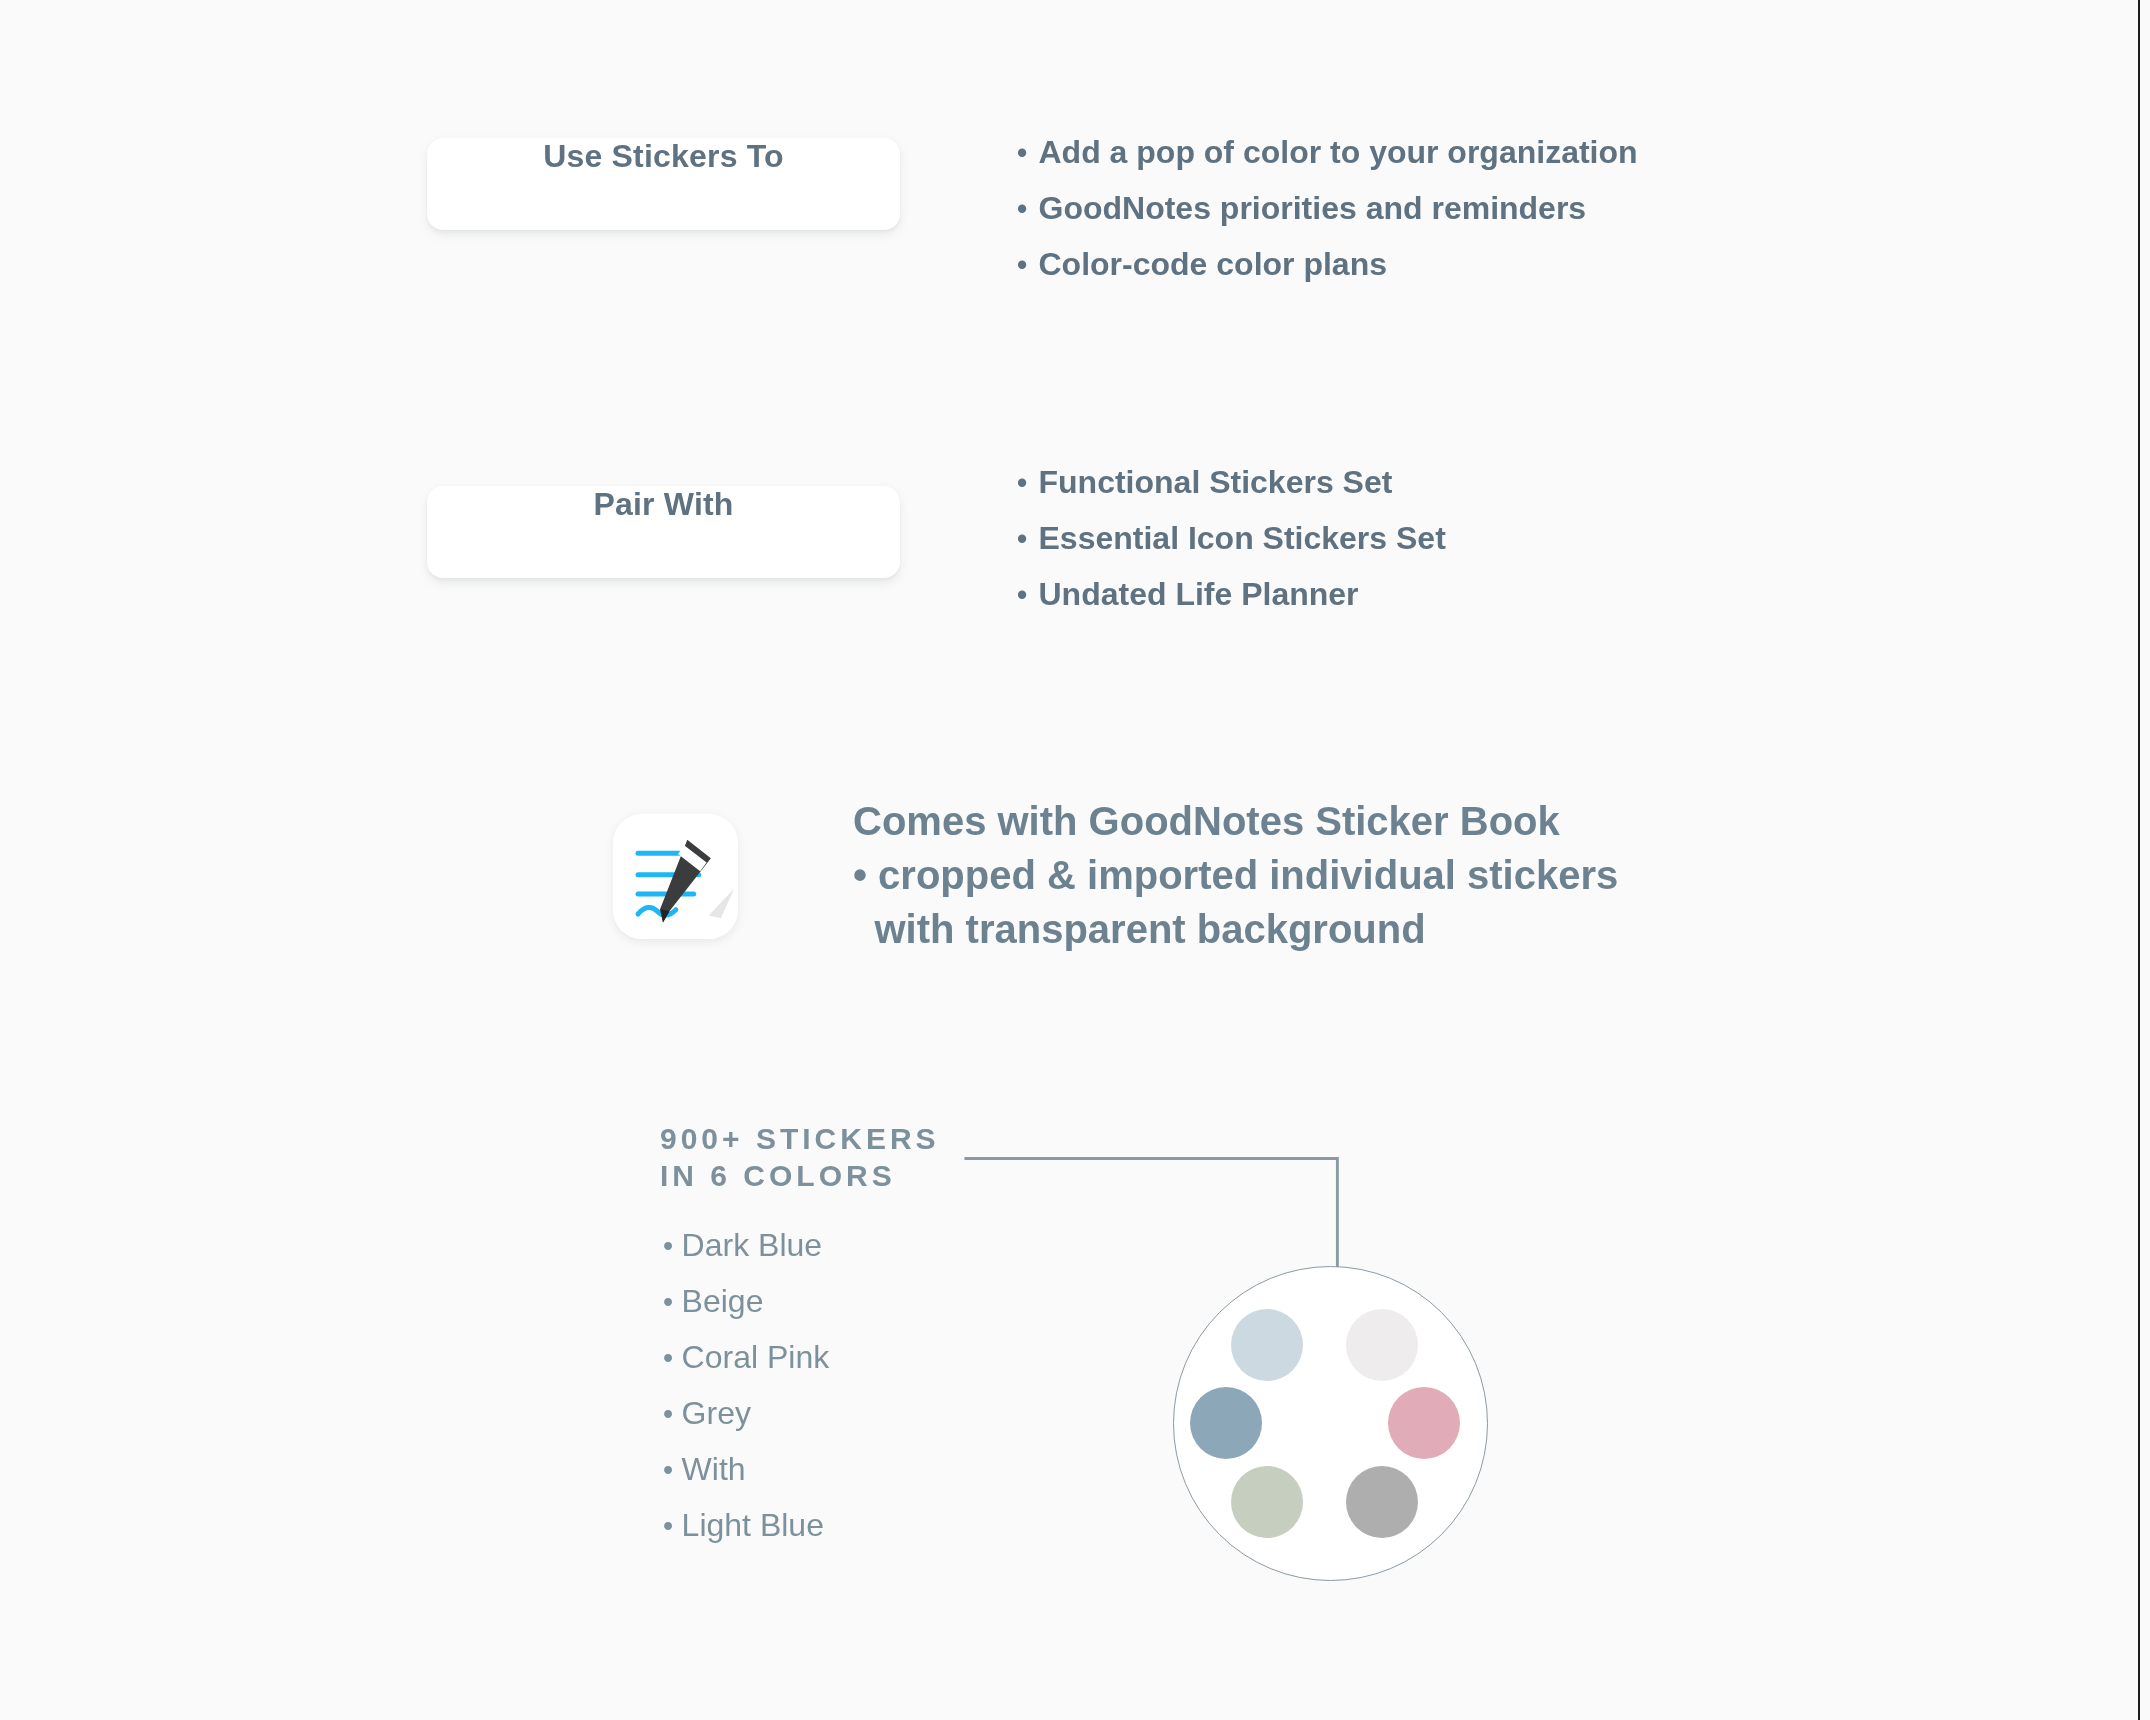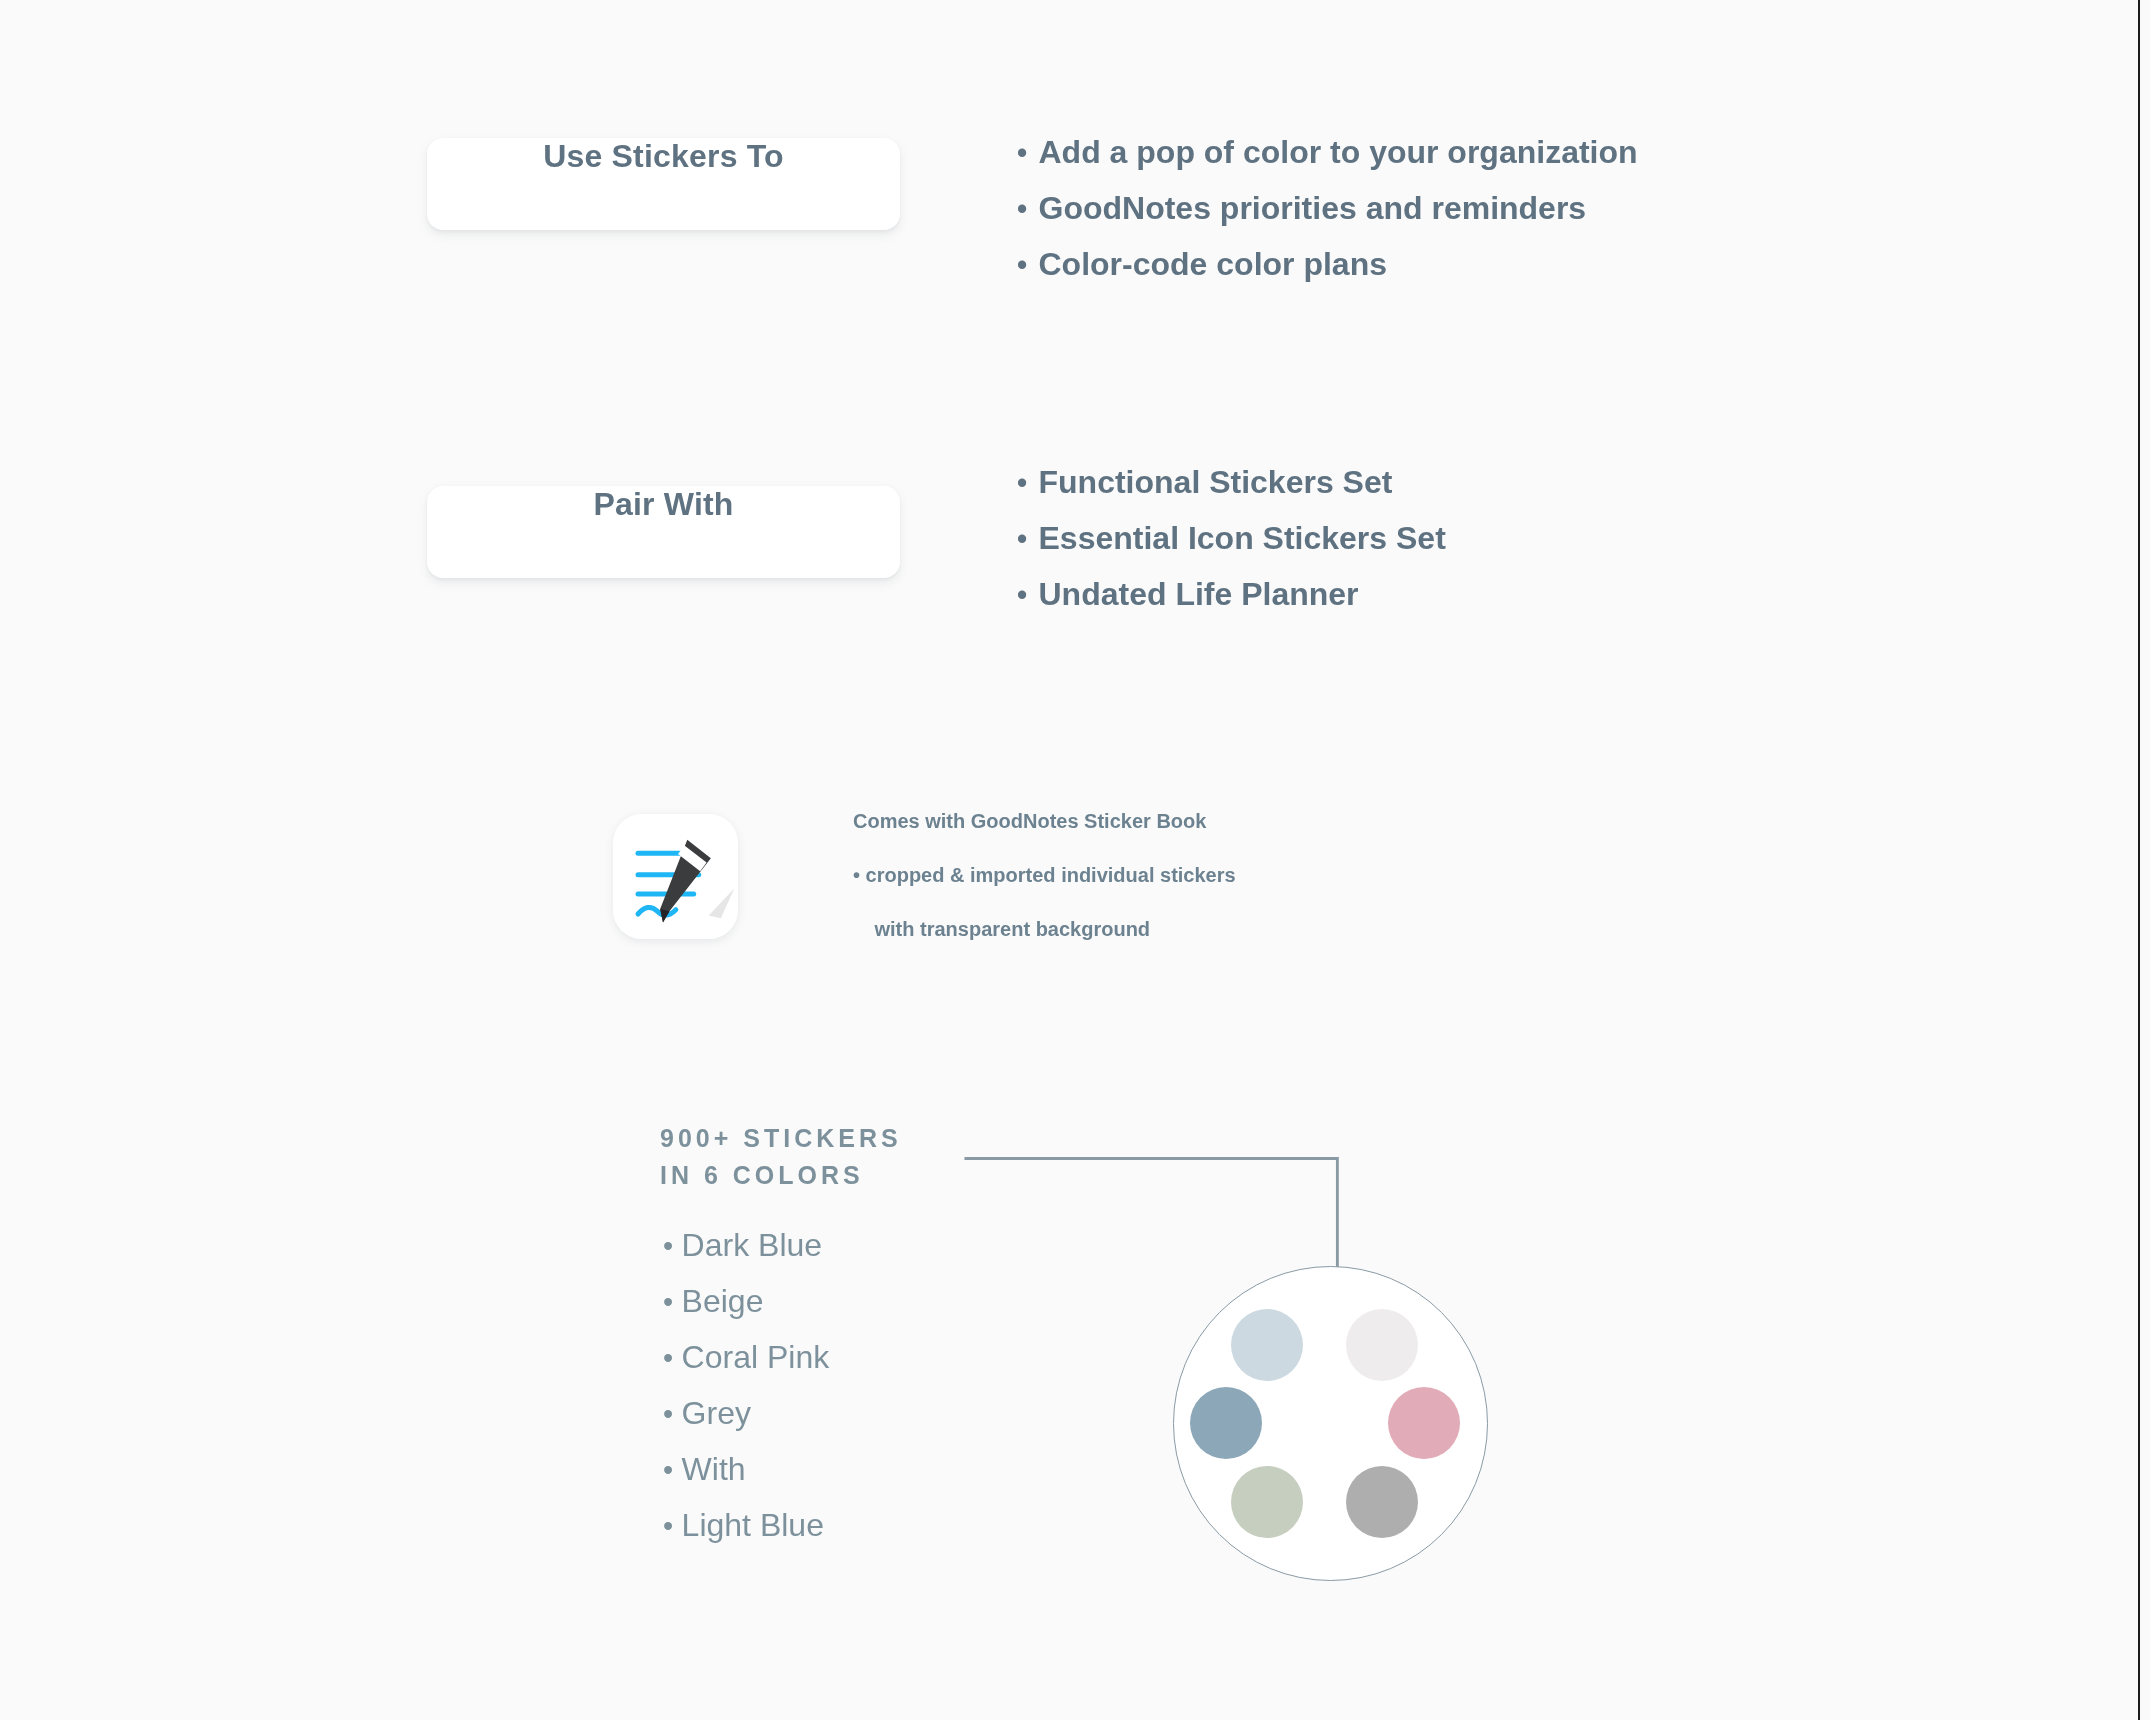--- a/index.html
+++ b/index.html
@@ -91,34 +91,34 @@
     box-shadow: 0 2.9px 8.6px rgba(120,130,140,0.14);
     overflow: hidden;
   }
   #goodnotes-icon svg { display: block; }
 
   #goodnotes-text {
     position: absolute;
     left: 853px;
     top: 794px;
     color: #6c8290;
-    font-size: 20px;
+    font-size: 40px;
     font-weight: 600;
     line-height: 54px;
     white-space: nowrap;
   }
   #goodnotes-text .indent { padding-left: 21.5px; }
 
   
   #stickers-heading {
     position: absolute;
     left: 660px;
     top: 1120px;
     color: #7d919c;
-    font-size: 25px;
+    font-size: 30px;
     font-weight: 700;
     letter-spacing: 4px;
     line-height: 37px;
     white-space: nowrap;
   }
 
   
   #connector {
     position: absolute;
     left: 964px;

